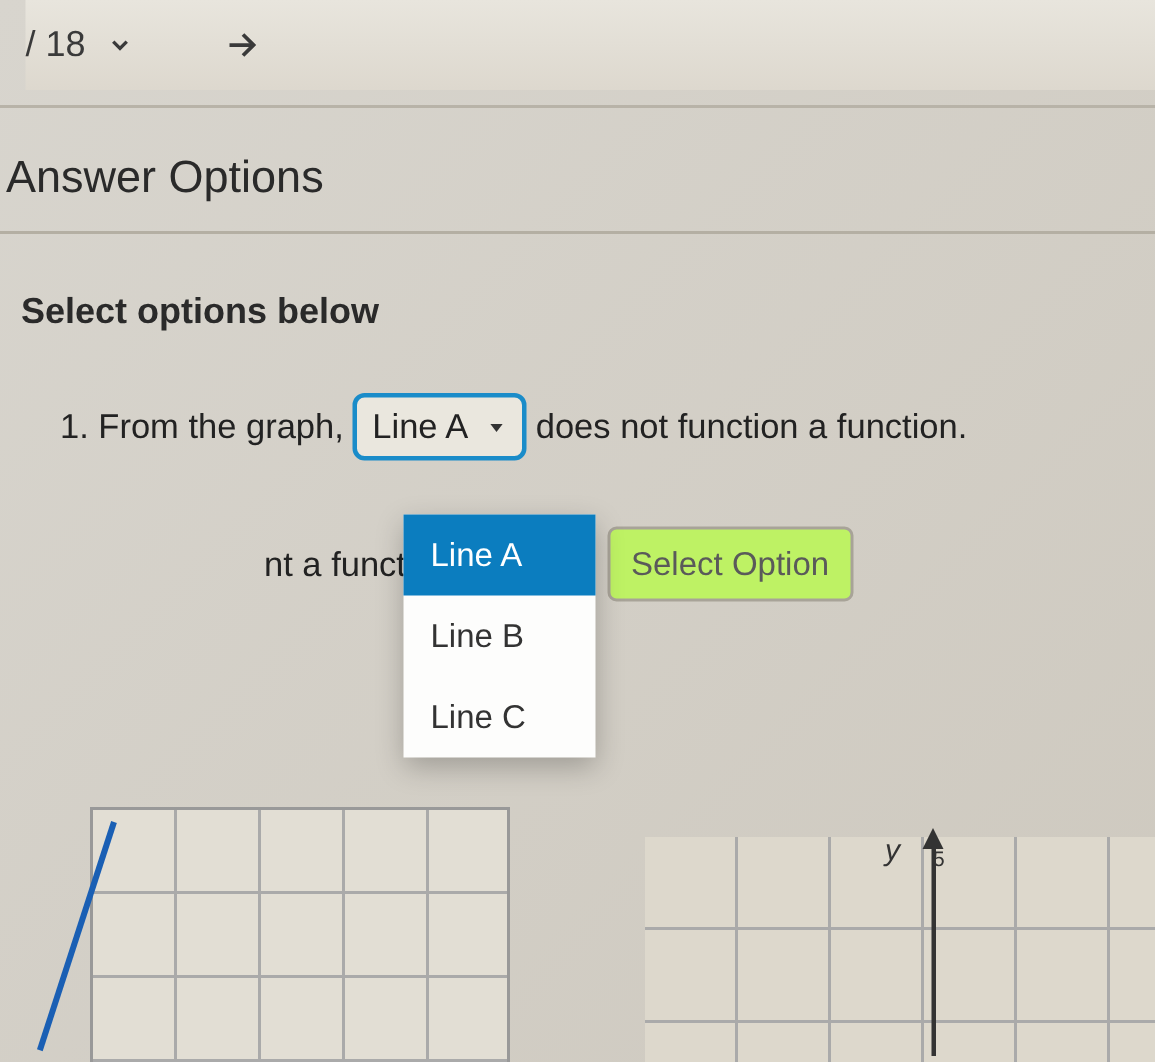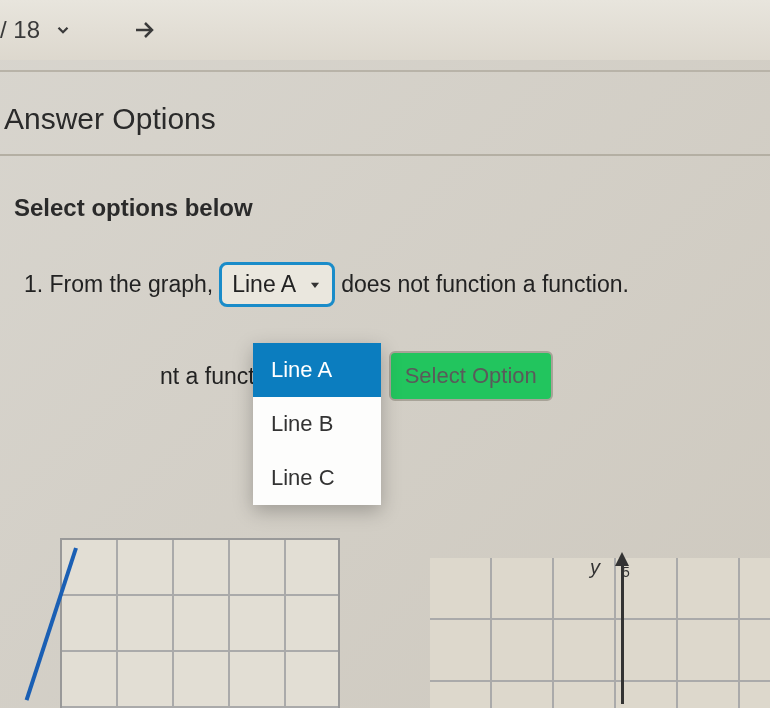--- a/index.html
+++ b/index.html
@@ -10,20 +10,21 @@
       background: linear-gradient(135deg, #d8d5ce 0%, #cec9bf 100%);
       position: relative;
       overflow: hidden;
     }
     .topbar {
       height: 60px;
       display: flex;
       align-items: center;
       padding-left: 0;
       background: linear-gradient(180deg, #e8e5dd 0%, #ddd8ce 100%);
+      margin-left: 17px;
     }
     .page-indicator {
       font-size: 24px;
       color: #3a3a3a;
       display: flex;
       align-items: center;
       margin-left: 0;
     }
     .chevron-down {
       margin-left: 14px;
@@ -51,20 +52,21 @@
       background: #b4afa3;
     }
     .subtitle {
       font-size: 24px;
       font-weight: 600;
       color: #2a2a2a;
       padding: 38px 0 0 14px;
     }
     .question-area {
       padding: 40px 0 0 24px;
+      margin-left: 16px;
     }
     .q1 {
       display: flex;
       align-items: center;
       font-size: 23px;
       color: #222;
     }
     .dropdown {
       border: 3px solid #1a8cc9;
       border-radius: 8px;
@@ -109,21 +111,21 @@
       background: #0b7dbf;
       color: #fff;
     }
     .q2-text-left { }
     .q2-text-right {
       margin-left: 136px;
     }
     .select-option-btn {
       border: 2px solid #a8a398;
       border-radius: 6px;
-      background: #22c55e;
+      background: #bef264;
       padding: 10px 14px;
       margin-left: 10px;
       font-size: 22px;
       color: #5a5a5a;
       cursor: pointer;
     }
     .graph-area {
       position: absolute;
       bottom: 0;
       left: 60px;

